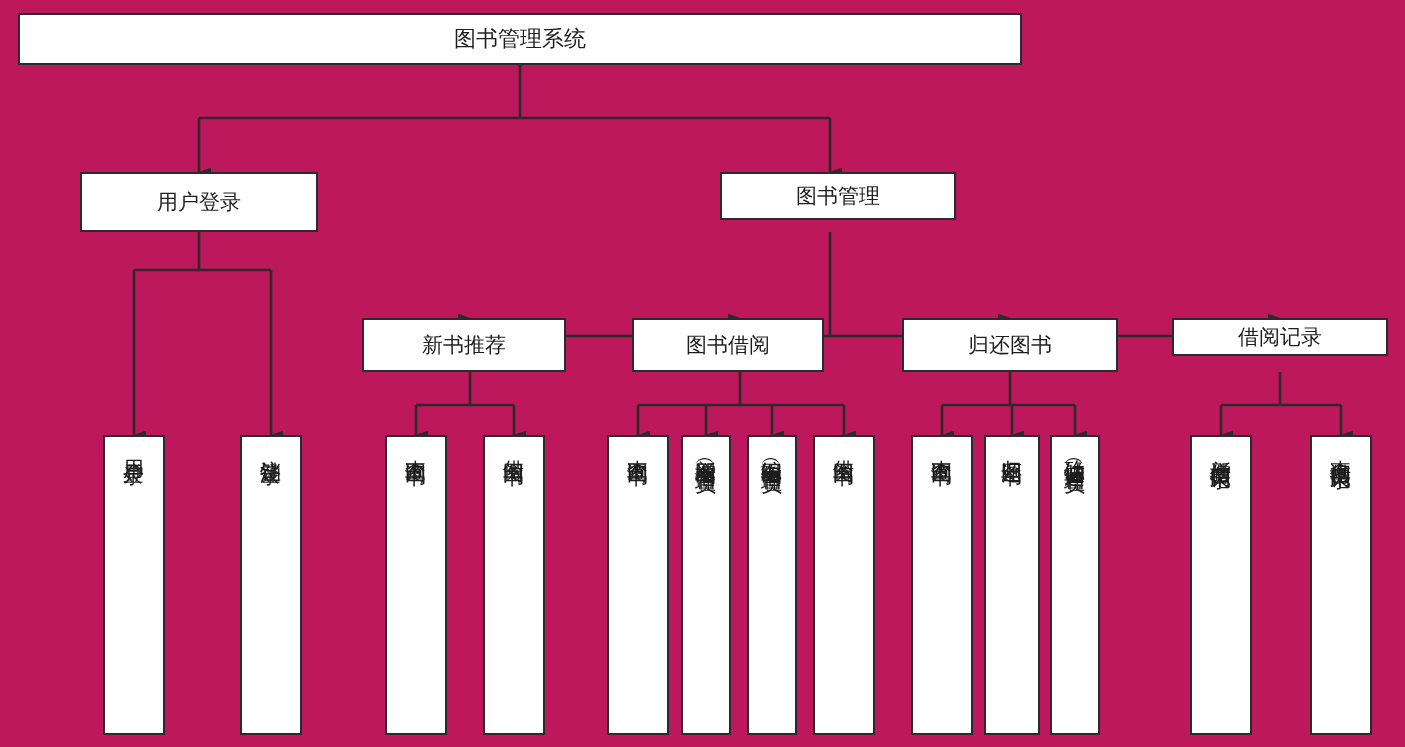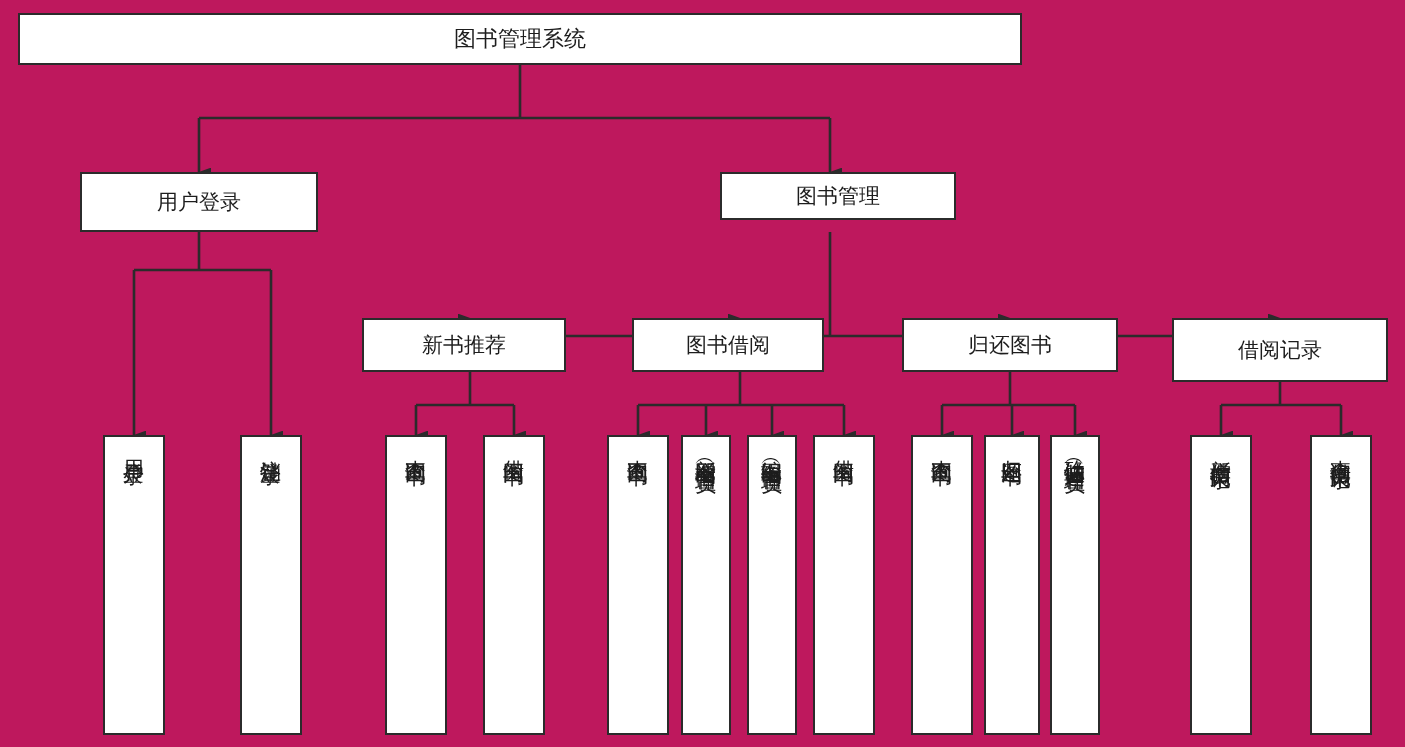--- a/index.html
+++ b/index.html
@@ -124,21 +124,21 @@
       </div>
       <div class="node horizontal" style="left: 362px; top: 318px; width: 204px; height: 54px;">
         <span class="label">新书推荐</span>
       </div>
       <div class="node horizontal" style="left: 632px; top: 318px; width: 192px; height: 54px;">
         <span class="label">图书借阅</span>
       </div>
       <div class="node horizontal" style="left: 902px; top: 318px; width: 216px; height: 54px;">
         <span class="label">归还图书</span>
       </div>
-      <div class="node horizontal" style="left: 1172px; top: 318px; width: 216px; height: 64px;">
+      <div class="node horizontal" style="left: 1172px; top: 318px; width: 216px; height: 38px;">
         <span class="label">借阅记录</span>
       </div>
       <div class="node vertical" style="left: 103px; top: 435px; width: 62px; height: 300px;">
         <span class="label">用户登录</span>
       </div>
       <div class="node vertical" style="left: 240px; top: 435px; width: 62px; height: 300px;">
         <span class="label">注销登录</span>
       </div>
       <div class="node vertical" style="left: 385px; top: 435px; width: 62px; height: 300px;">
         <span class="label">查询图书</span>

